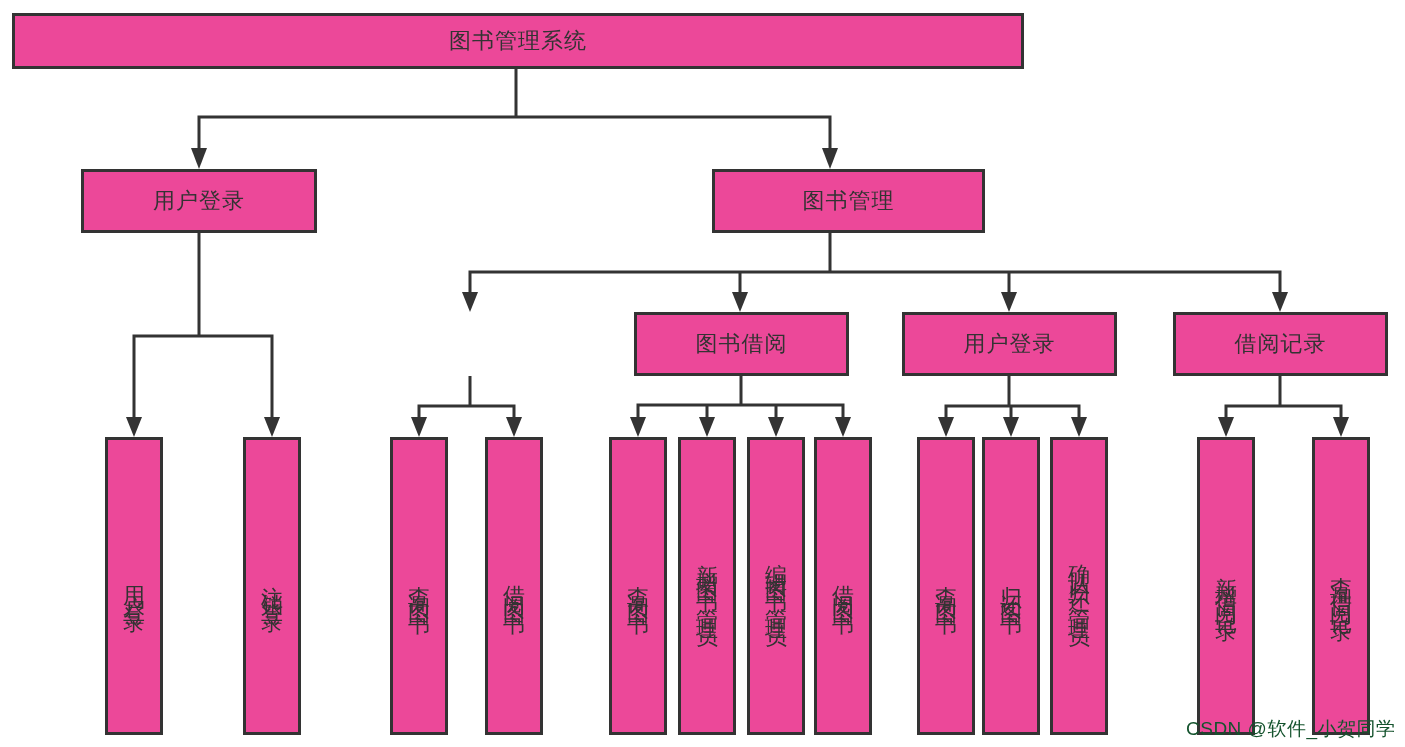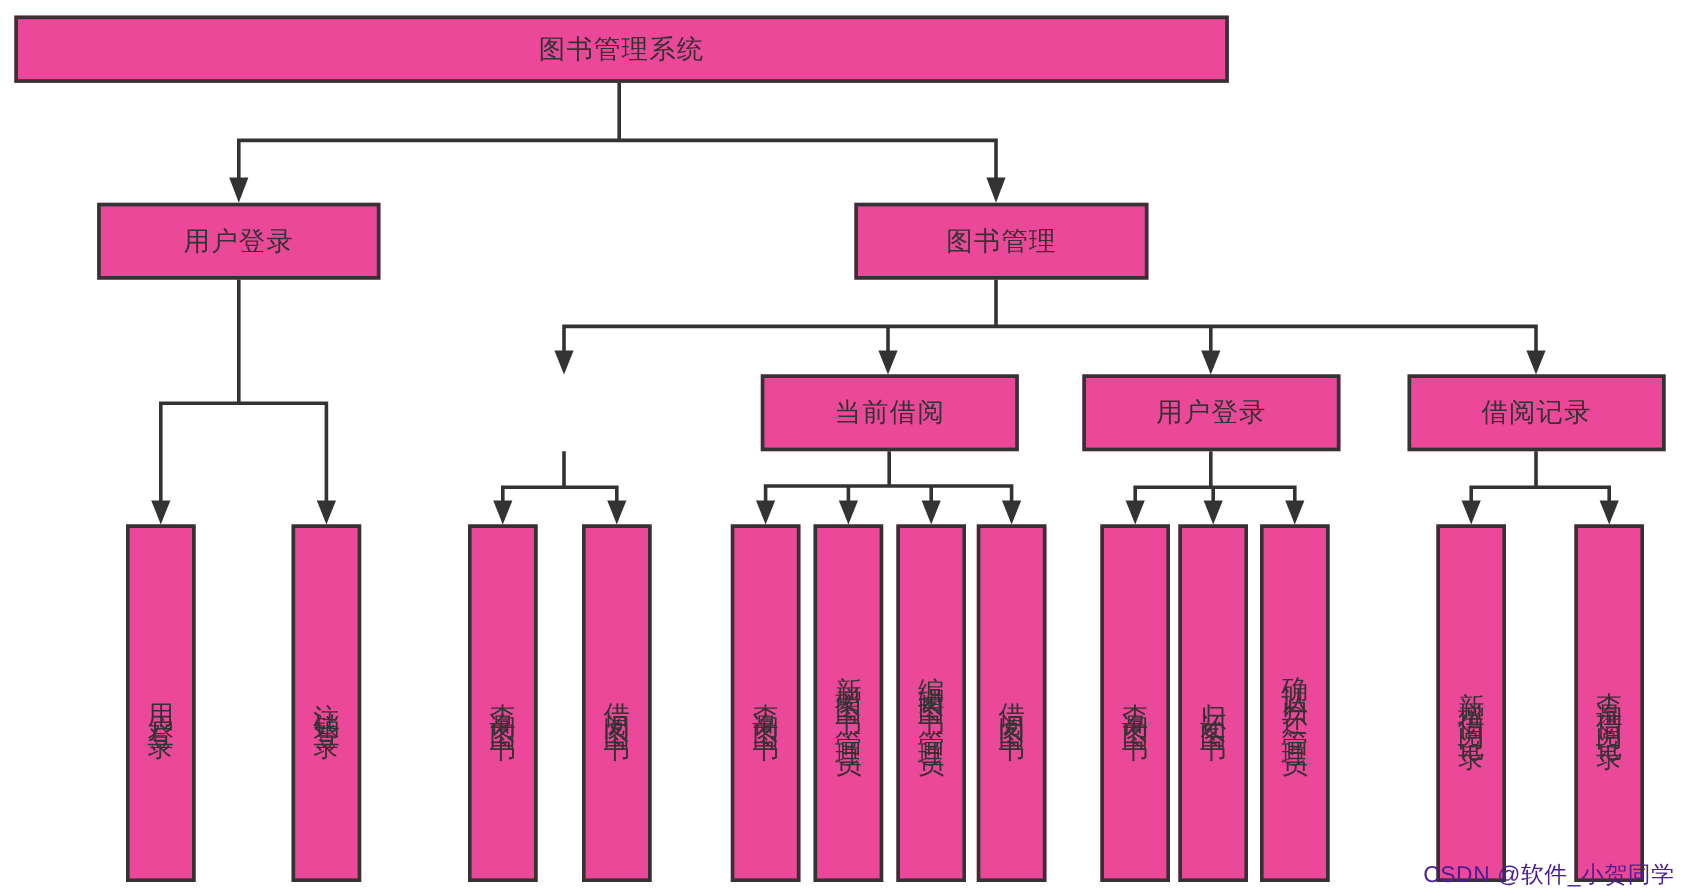--- a/index.html
+++ b/index.html
@@ -10,34 +10,34 @@
   }
   .wires { position:absolute; left:0; top:0; width:1405px; height:747px; }
   .box {
     position:absolute; background:#ec4899; border:3px solid #333333;
     display:flex; align-items:center; justify-content:center;
     color:#333333;
   }
   .hlabel { font-size:22px; letter-spacing:1px; white-space:nowrap; }
   .root   { left:12px;  top:13px;  width:1012px; height:56px; }
   .lv2-a  { left:81px;  top:169px; width:236px;  height:64px; }
-  .lv2-b  { left:712px; top:169px; width:245px;  height:64px; }
+  .lv2-b  { left:712px; top:169px; width:273px;  height:64px; }
   .lv3    { top:312px; width:215px; height:64px; }
   .lv3-0  { left:363px; }
   .lv3-1  { left:634px; }
   .lv3-2  { left:902px; }
   .lv3-3  { left:1173px; }
   .leaf   { top:437px; width:58px; height:298px; }
   .vtext {
     writing-mode:vertical-rl; text-orientation:mixed;
     font-size:22px; letter-spacing:9px; color:#333333; line-height:1;
   }
   .watermark {
     position:absolute; left:1186px; top:716px; width:215px;
-    font-size:19px; color:#4c1d95; white-space:nowrap; z-index:5;
+    font-size:19px; color:#14532d; white-space:nowrap; z-index:5;
     letter-spacing:0.5px;
   }
 </style>
 </head>
 <body>
 
 <div class="canvas">
 
   <svg class="wires" width="1405" height="747" viewBox="0 0 1405 747">
     <g stroke="#333333" stroke-width="3" fill="none">
@@ -84,21 +84,21 @@
   </div>
 
   <div class="box lv2-a">
     <span class="hlabel">用户登录</span>
   </div>
   <div class="box lv2-b">
     <span class="hlabel">图书管理</span>
   </div>
 
   <div class="box lv3 lv3-1">
-    <span class="hlabel">当前借阅</span>
+    <span class="hlabel">图书借阅</span>
   </div>
   <div class="box lv3 lv3-2">
     <span class="hlabel">用户登录</span>
   </div>
   <div class="box lv3 lv3-3">
     <span class="hlabel">借阅记录</span>
   </div>
 
   <div class="box leaf" style="left:105px">
     <span class="vtext">用户登录</span>

